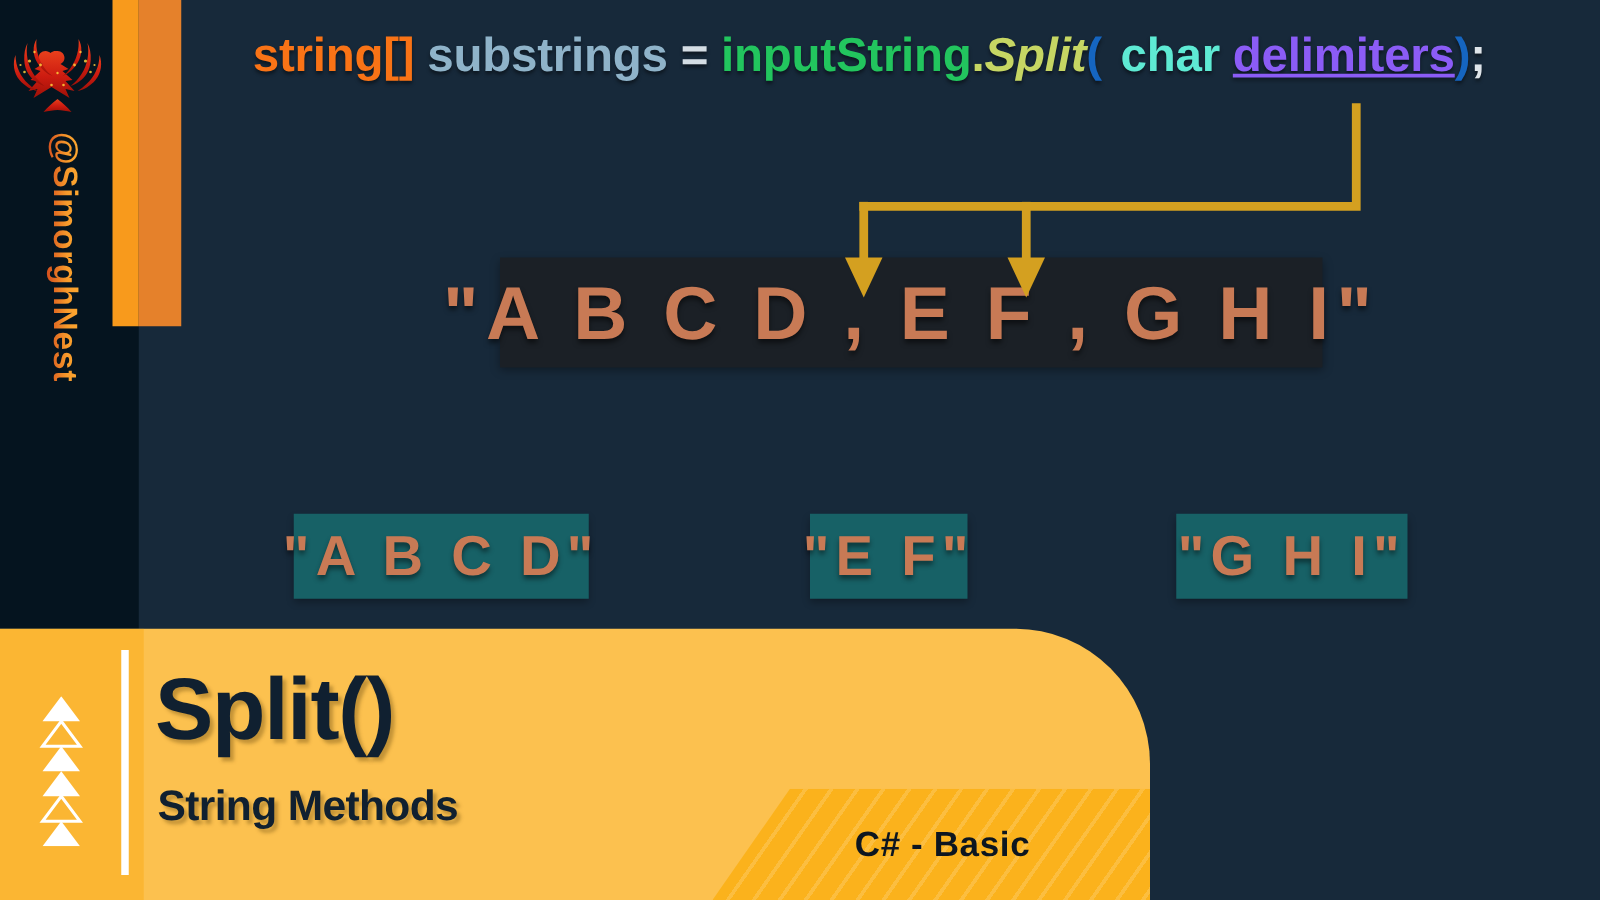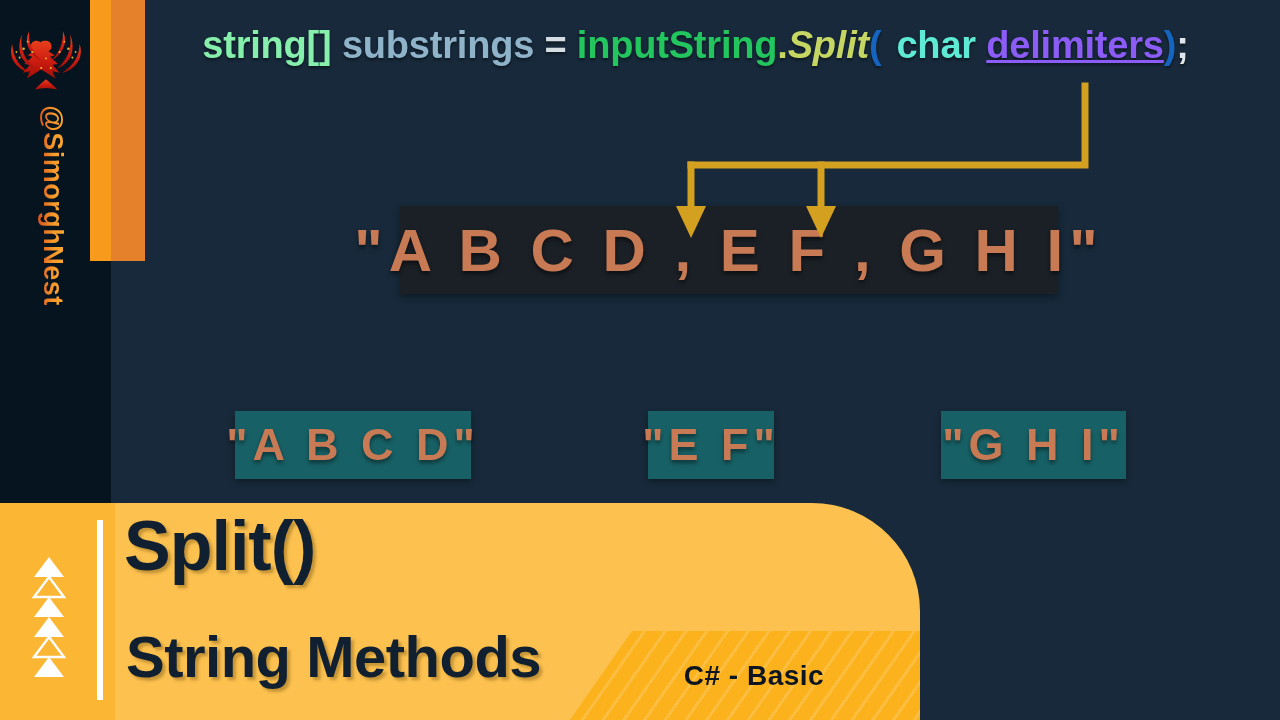--- a/index.html
+++ b/index.html
@@ -36,21 +36,21 @@
 
   
   #code-line {
     position:absolute; left:111px; top:24px; width:1169px;
     text-align:center;
     font-family:"Liberation Sans", sans-serif;
     font-size:38px; font-weight:700; letter-spacing:-0.2px;
     white-space:nowrap;
     text-shadow:0 2px 3px rgba(0,0,0,.45);
   }
-  .tk-type   { color:#86efac; }
+  .tk-type   { color:#f97316; }
   .tk-var    { color:#8fb3c9;text-align:right; }
   .tk-op     { color:#d4dde4; }
   .tk-obj    { color:#22c55e; }
   .tk-dot    { color:#c6d663; }
   .tk-method { color:#c6d663;font-style:italic; }
   .tk-paren  { color:#1565c0; }
   .tk-kw     { color:#5eead4;margin-left:15px; }
   .tk-param  { color:#8b5cf6;text-decoration:underline; }
   .tk-semi   { color:#dfe5ea; }
 
@@ -100,28 +100,28 @@
     background:#fbb633;
   }
   #triangles {
     position:absolute; left:31px; top:557px; width:36px; height:120px; z-index:10;
   }
   #white-rule {
     position:absolute; left:97px; top:520px; width:6px; height:180px;
     background:#ffffff; z-index:10;
   }
   #title-main {
-    position:absolute; left:124px; top:511px;
+    position:absolute; left:124px; top:532px;
     font-size:70px; font-weight:700; color:#102030;
     letter-spacing:-1px; line-height:1; z-index:10;
     text-shadow:3px 3px 3px rgba(90,60,10,.35);
   }
   #title-sub {
     position:absolute; left:126px; top:628px;
-    font-size:58px; font-weight:700; color:#102030;
+    font-size:34px; font-weight:700; color:#102030;
     letter-spacing:-0.5px; line-height:1; z-index:10;
     text-shadow:3px 3px 3px rgba(90,60,10,.35);
   }
 
   
   #stripe-band {
     position:absolute; left:570px; top:631px; width:350px; height:89px;
     background:#fbb21c;
     clip-path:polygon(62px 0, 350px 0, 350px 89px, 0 89px);
     overflow:hidden; z-index:9;

